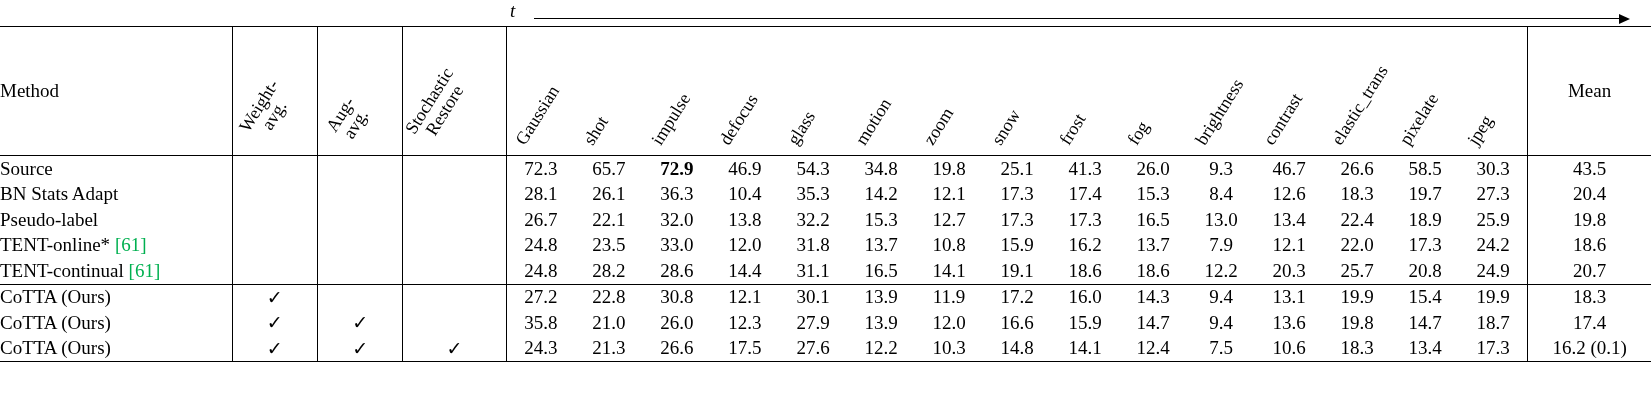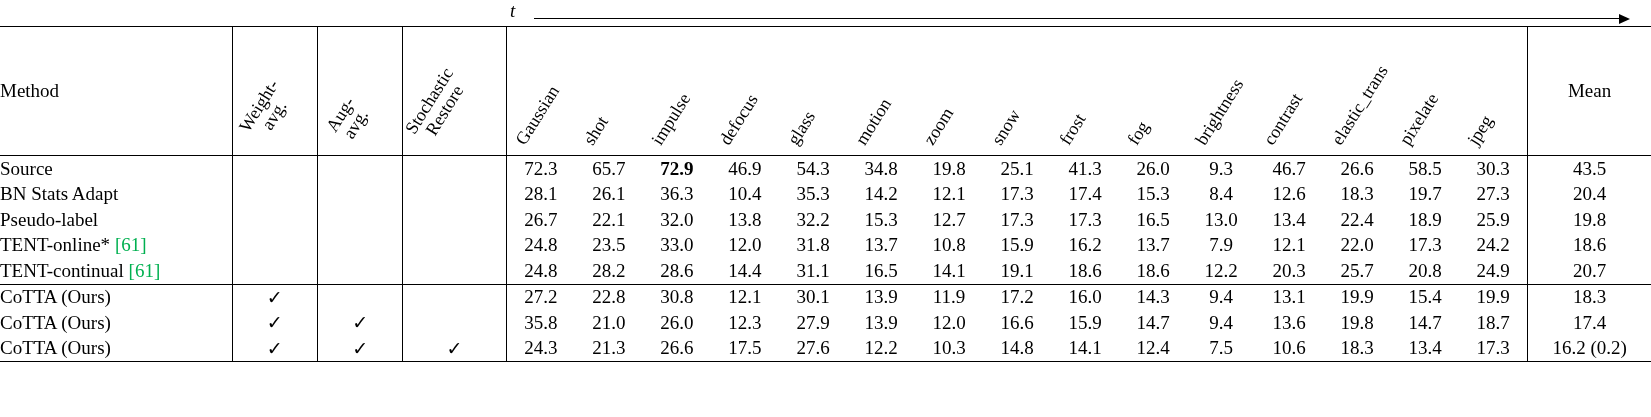--- a/index.html
+++ b/index.html
@@ -415,21 +415,21 @@
             <td class="num bold" style="">12.2</td>
             <td class="num bold" style="">10.3</td>
             <td class="num bold" style="">14.8</td>
             <td class="num bold" style="">14.1</td>
             <td class="num bold" style="">12.4</td>
             <td class="num bold" style="">7.5</td>
             <td class="num bold" style="">10.6</td>
             <td class="num bold" style="">18.3</td>
             <td class="num bold" style="">13.4</td>
             <td class="num bold" style="">17.3</td>
-            <td class="mean vl-left bold" style="">16.2 (0.2)</td>
+            <td class="mean vl-left bold" style="">16.2 (0.1)</td>
           </tr>
           <tr>
             <td colspan="20" style="border-top: 1.6px solid rgb(0, 0, 0); height: 1px; padding: 0px;"></td>
           </tr>
         </tbody>
     </table>
   </div>
 
 </div>
 

